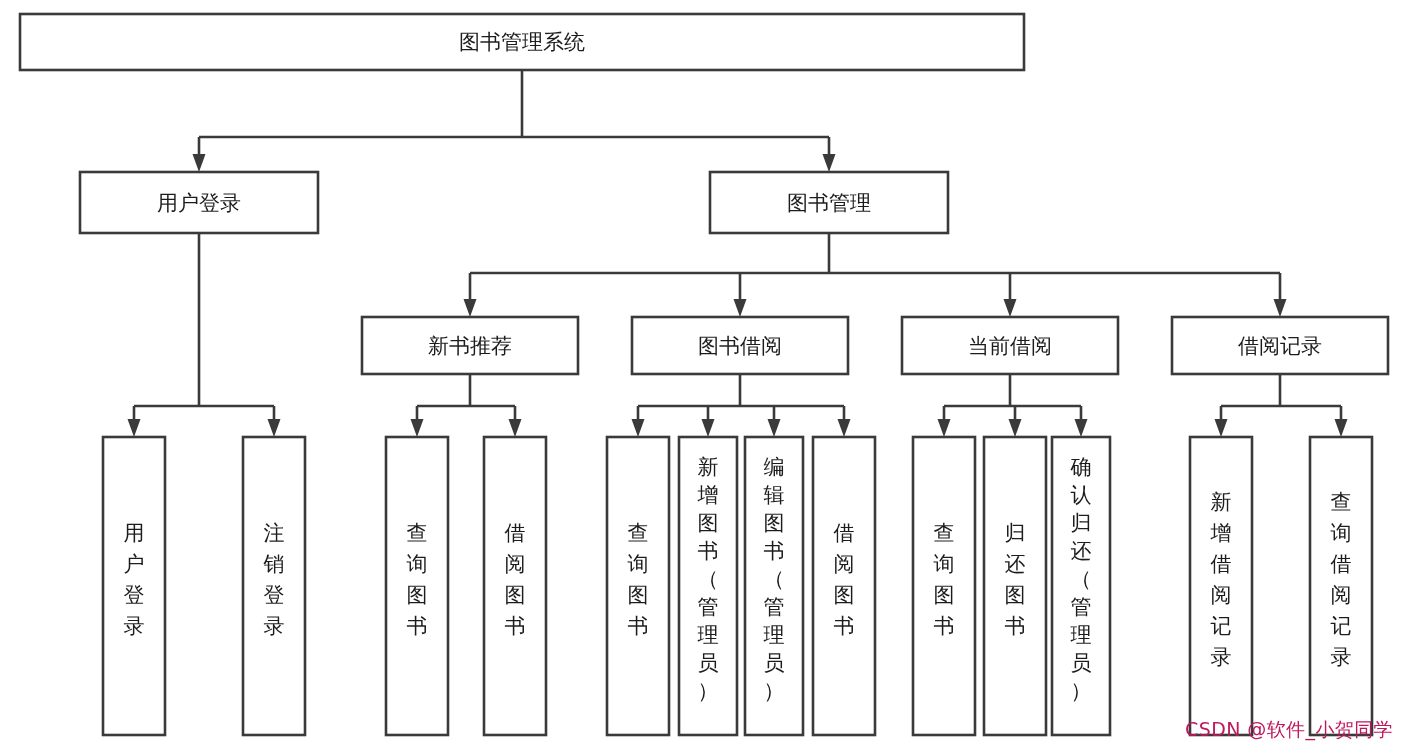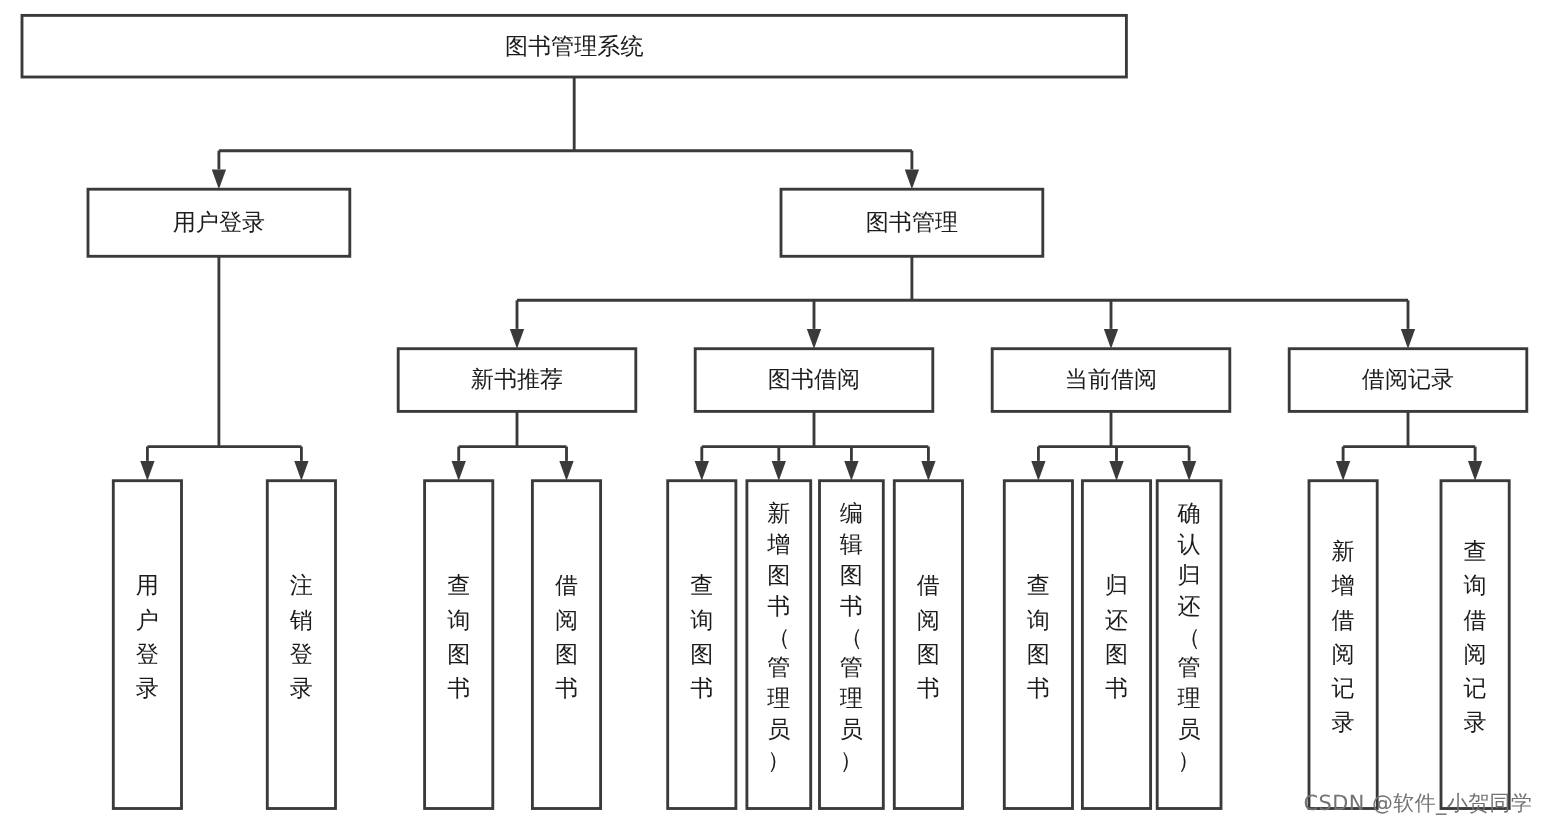--- a/index.html
+++ b/index.html
@@ -55,21 +55,21 @@
     fill: #1c1c1c;
     font-size: 21px;
     text-anchor: middle;
   }
   .watermark-text {
     position: absolute;
     right: 12px;
     bottom: 4px;
     font-family: "DejaVu Sans", "Liberation Sans", sans-serif;
     font-size: 19px;
-    color: #737373;
+    color: #be185d;
     white-space: nowrap;
     letter-spacing: 0.4px;
     pointer-events: none;
     margin-left: 20px;
   }
 </style>
 </head>
 <body>
 
 <div id="diagram-root">

